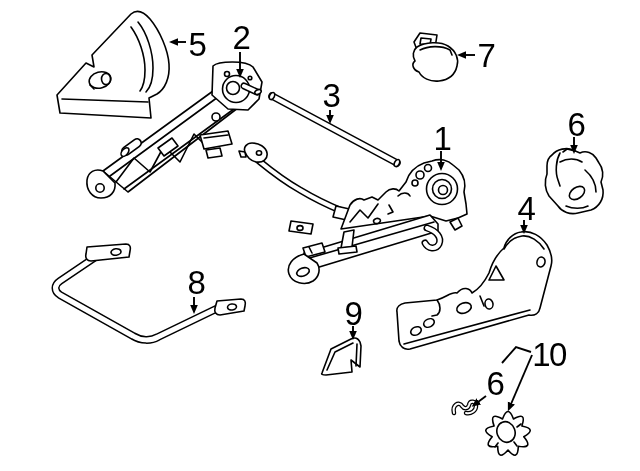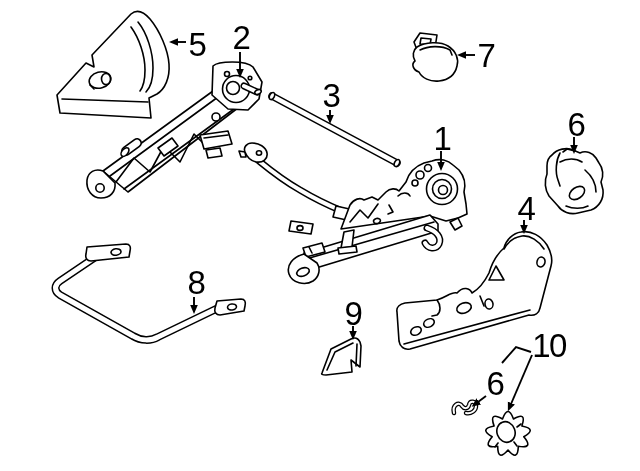--- a/index.html
+++ b/index.html
@@ -217,15 +217,15 @@
 
   <div class="callout" style="left:442px;top:138px">1</div>
   <div class="callout" style="left:241px;top:37px">2</div>
   <div class="callout" style="left:331px;top:95px">3</div>
   <div class="callout" style="left:526px;top:208px">4</div>
   <div class="callout" style="left:197px;top:44px">5</div>
   <div class="callout" style="left:576px;top:124px">6</div>
   <div class="callout" style="left:486px;top:55px">7</div>
   <div class="callout" style="left:196px;top:282px">8</div>
   <div class="callout" style="left:353px;top:313px">9</div>
-  <div class="callout" style="left:549px;top:345px">10</div>
+  <div class="callout" style="left:549px;top:354px">10</div>
   <div class="callout" style="left:495px;top:383px">6</div>
 </div>
 
 </body></html>

